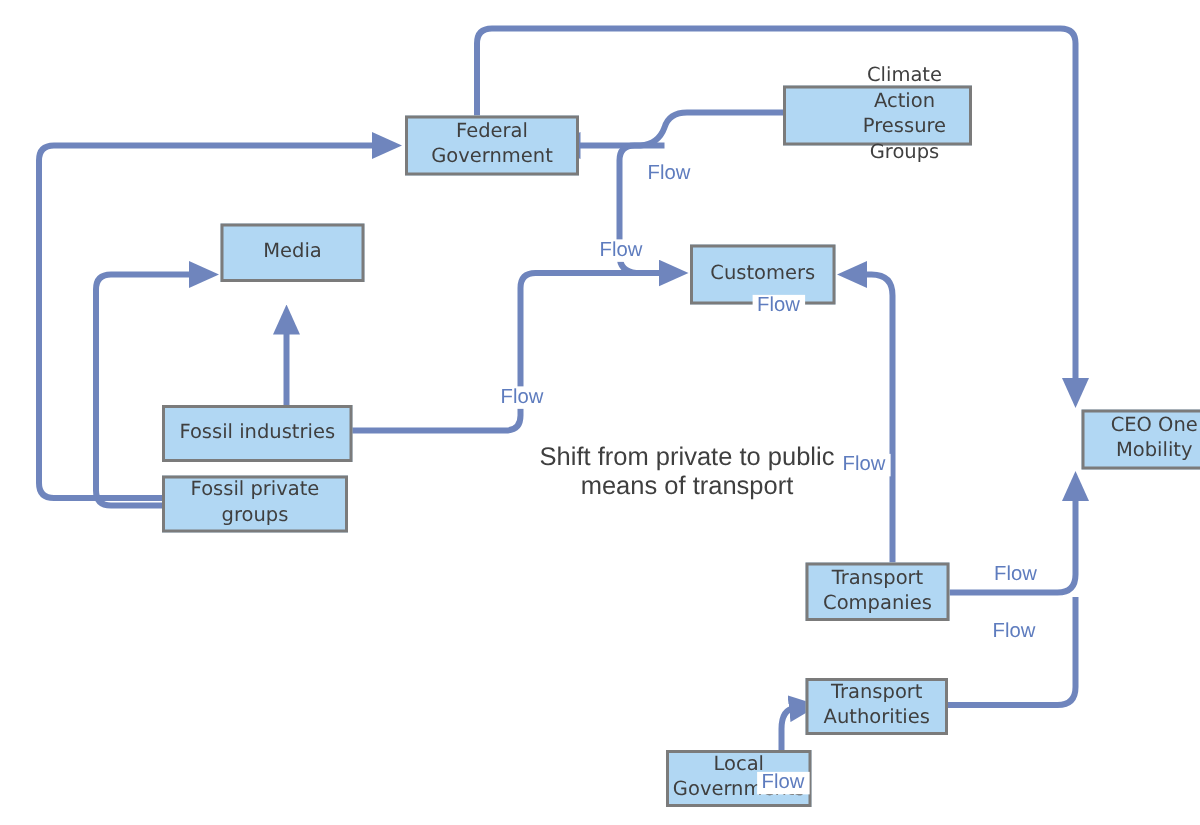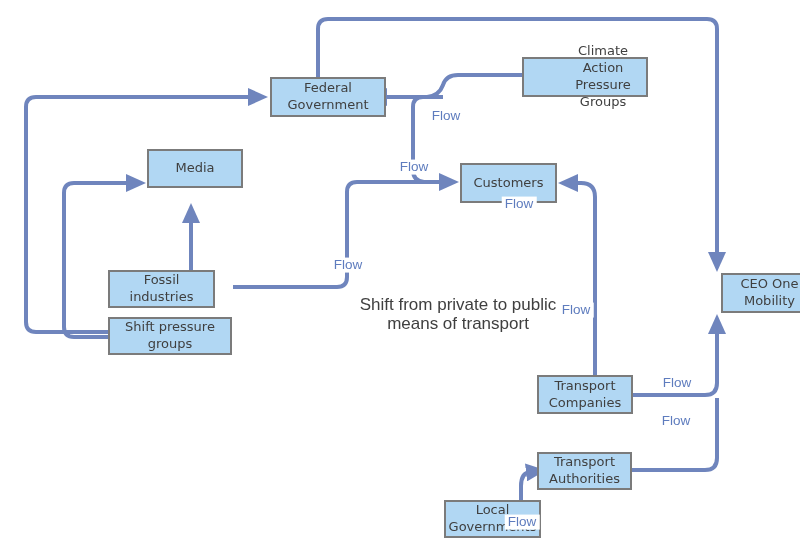--- a/index.html
+++ b/index.html
@@ -89,22 +89,22 @@
       </g>
   </svg>
 
   <div id="nodes-layer">
       <div class="node" style="left: 270px; top: 77px; width: 116px; height: 40px;">Federal
 Government</div>
       <div class="node" style="left: 522px; top: 57px; width: 126px; height: 40px; padding-left: 36px;">Climate Action
 Pressure Groups</div>
       <div class="node" style="left: 147px; top: 149px; width: 96px; height: 39px;">Media</div>
       <div class="node" style="left: 460px; top: 163px; width: 97px; height: 40px;">Customers</div>
-      <div class="node" style="left: 108px; top: 270px; width: 107px; height: 38px;">Fossil industries</div>
-      <div class="node" style="left: 108px; top: 317px; width: 124px; height: 38px;">Shift pressure
+      <div class="node" style="left: 108px; top: 270px; width: 127px; height: 38px;">Fossil industries</div>
+      <div class="node" style="left: 108px; top: 317px; width: 124px; height: 38px;">Fossil private
 groups</div>
       <div class="node" style="left: 721px; top: 273px; width: 97px; height: 40px;">CEO One
 Mobility</div>
       <div class="node" style="left: 537px; top: 375px; width: 96px; height: 39px;">Transport
 Companies</div>
       <div class="node" style="left: 537px; top: 452px; width: 95px; height: 38px;">Transport
 Authorities</div>
       <div class="node" style="left: 408px; top: 500px; width: 97px; height: 38px; margin-left: 36px;">Local
 Governments</div>
     </div>

